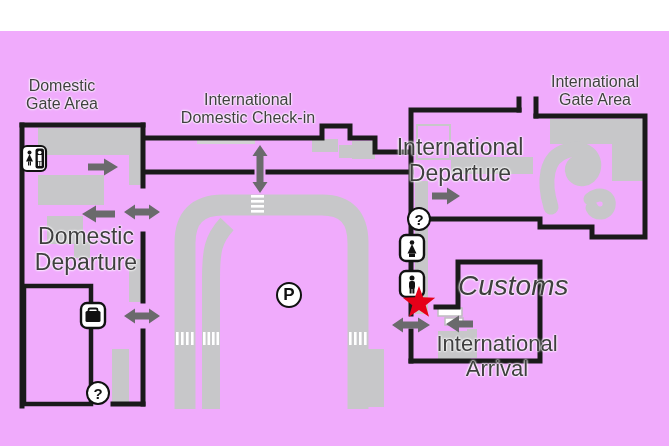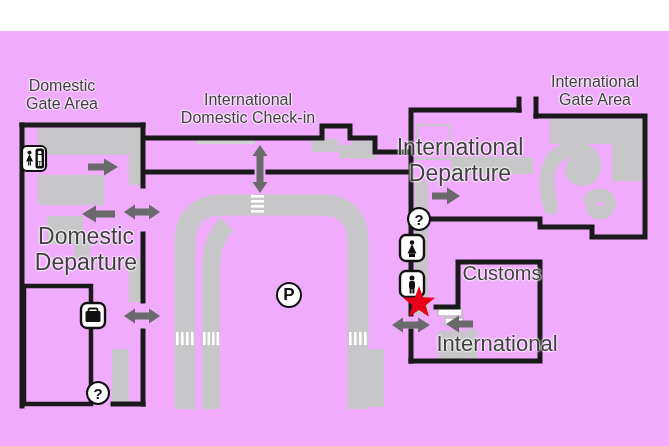--- a/index.html
+++ b/index.html
@@ -14,21 +14,21 @@
     text-shadow:0 0 2px #fff,0 0 2px #fff,0 0 3px #fff;
   }
   .lbl span{display:block;}
   .lbl-small{font-size:16px;}
   .lbl-big{font-size:23px;}
   #lbl-domestic-gate{left:4px;top:46px;width:116px;}
   #lbl-intl-checkin{left:146px;top:60px;width:204px;}
   #lbl-intl-gate{left:531px;top:42px;width:128px;}
   #lbl-domestic-departure{left:10px;top:192px;width:152px;}
   #lbl-intl-departure{left:381px;top:103px;width:158px;}
-  #lbl-customs{left:458px;top:231px;width:88px;font-size:20px;}
+  #lbl-customs{left:458px;top:239px;width:88px;font-size:28px;font-style:italic;}
   #lbl-intl-arrival{left:422px;top:301px;width:150px;font-size:22px;}
   .circle-icon{
     position:absolute;box-sizing:border-box;background:#fff;border:2.6px solid #111;
     border-radius:50%;display:flex;align-items:center;justify-content:center;
     font-weight:bold;color:#111;z-index:6;
   }
   #icon-info-domestic{left:86px;top:350px;width:24px;height:24px;font-size:15px;}
   #icon-info-arrival{left:407px;top:176px;width:24px;height:24px;font-size:15px;}
   #icon-parking{left:276px;top:251px;width:26px;height:26px;font-size:17px;}
 </style>
@@ -186,20 +186,21 @@
     <span>International</span>
     <span>Departure</span>
   </div>
 
   <div class="lbl" id="lbl-customs">
     <span>Customs</span>
   </div>
 
   <div class="lbl" id="lbl-intl-arrival">
     <span>International</span>
+    <span>Arrival</span>
   </div>
 
   <div class="circle-icon" id="icon-info-domestic">
     <span>?</span>
   </div>
   <div class="circle-icon" id="icon-info-arrival">
     <span>?</span>
   </div>
   <div class="circle-icon" id="icon-parking">
     <span>P</span>

